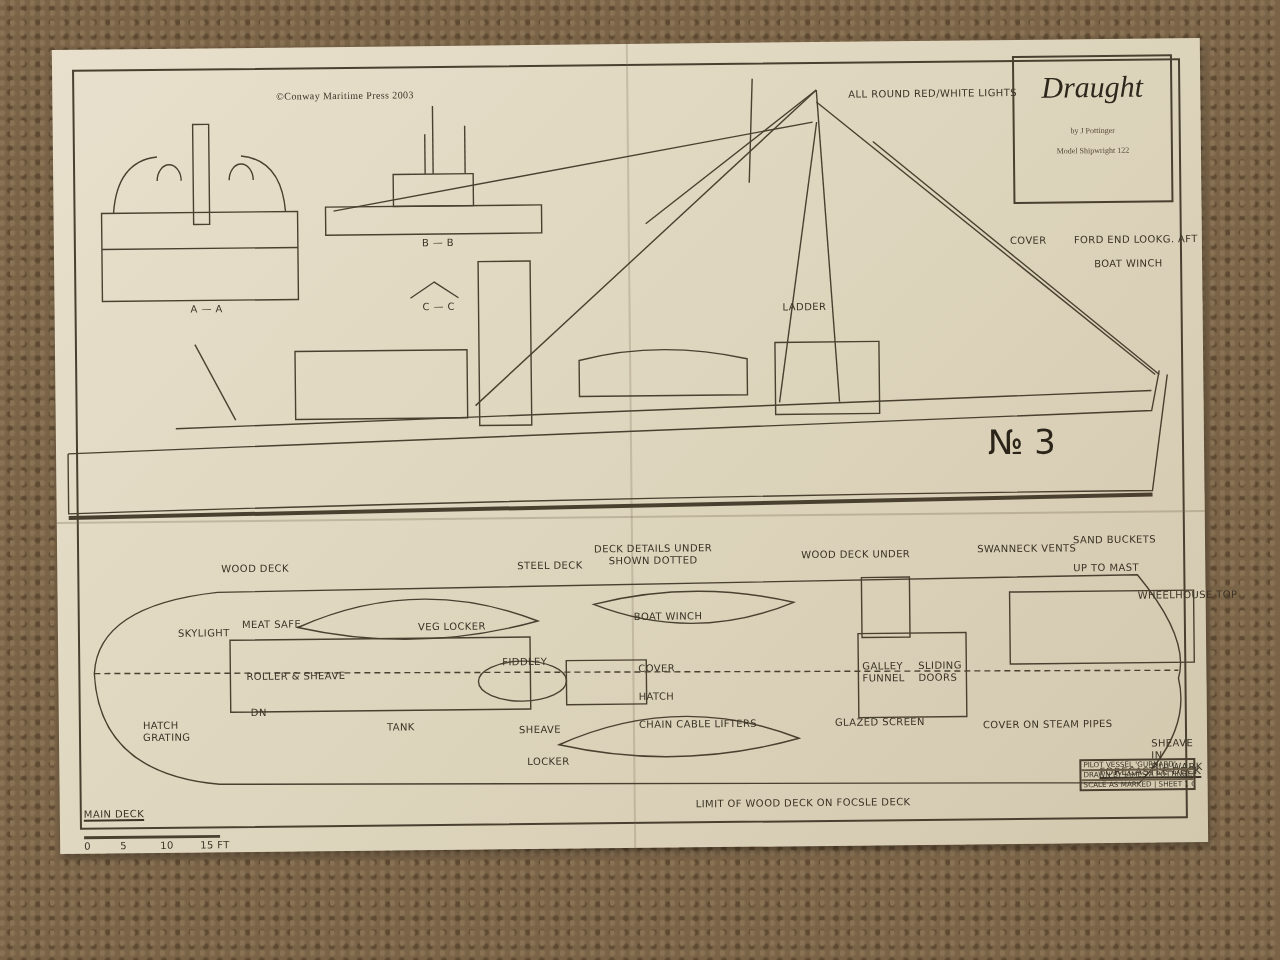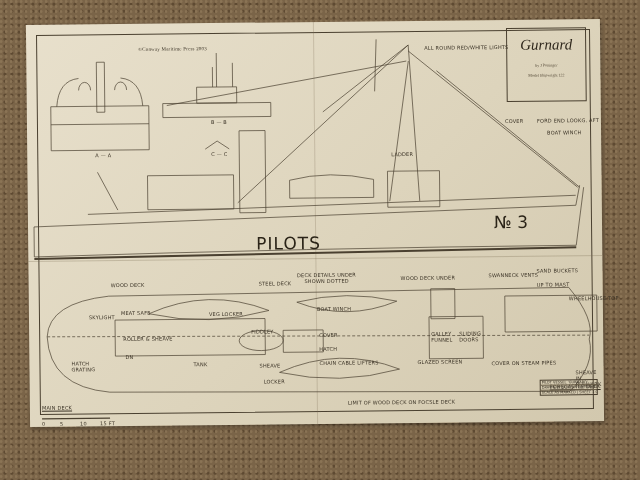--- a/index.html
+++ b/index.html
@@ -104,36 +104,35 @@
       <rect x="402" y="268" width="24" height="30"></rect>
       <rect x="476" y="276" width="92" height="36"></rect>
 
       <line x1="12" y1="394" x2="80" y2="394" stroke-width="1.4"></line>
     </g>
   </svg>
 
   <div class="t tiny serif" style="left:112px;top:23px;font-size:5px">©Conway Maritime Press 2003</div>
 
   <div class="title-box">
-    <div class="name">Gurnard</div>
+    <div class="name">Draught</div>
     <div class="sub" style="top:34px">by J Pottinger</div>
     <div class="sub" style="top:44px">Model Shipwright 122</div>
   </div>
 
   <div class="t tiny" style="left:68px;top:128px">A — A</div>
   <div class="t tiny" style="left:184px;top:96px">B — B</div>
   <div class="t tiny" style="left:184px;top:128px">C — C</div>
 
   <div class="t tiny" style="left:398px;top:24px">ALL ROUND RED/WHITE LIGHTS</div>
   <div class="t tiny" style="left:364px;top:130px">LADDER</div>
   <div class="t tiny" style="left:478px;top:98px">COVER</div>
   <div class="t tiny" style="left:510px;top:98px">FORD END LOOKG. AFT</div>
   <div class="t tiny" style="left:520px;top:110px">BOAT WINCH</div>
 
-  <div class="pilots">PILOTS</div>
   <div class="no3">№ 3</div>
 
   <div class="t tiny" style="left:82px;top:258px">WOOD DECK</div>
   <div class="t tiny" style="left:230px;top:258px">STEEL DECK</div>
   <div class="t tiny" style="left:268px;top:250px;width:60px;white-space:normal;text-align:center">DECK DETAILS UNDER SHOWN DOTTED</div>
   <div class="t tiny" style="left:372px;top:254px">WOOD DECK UNDER</div>
   <div class="t tiny" style="left:460px;top:252px">SWANNECK VENTS</div>
   <div class="t tiny" style="left:508px;top:248px">SAND BUCKETS</div>
   <div class="t tiny" style="left:508px;top:262px">UP TO MAST</div>
   <div class="t tiny" style="left:540px;top:276px">WHEELHOUSE TOP</div>

